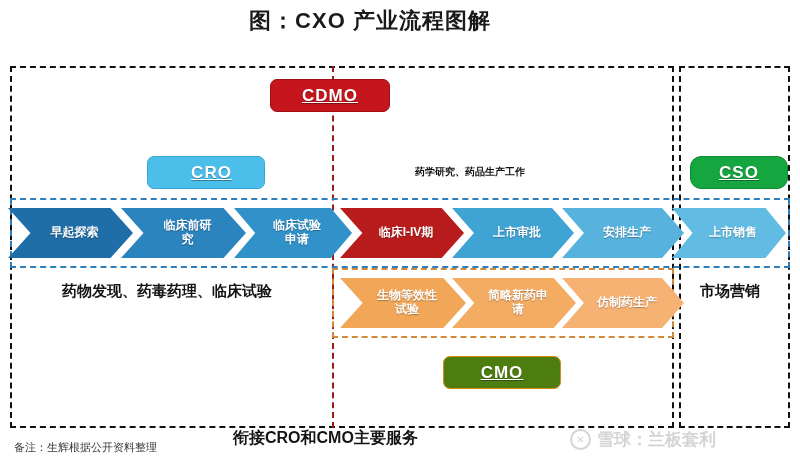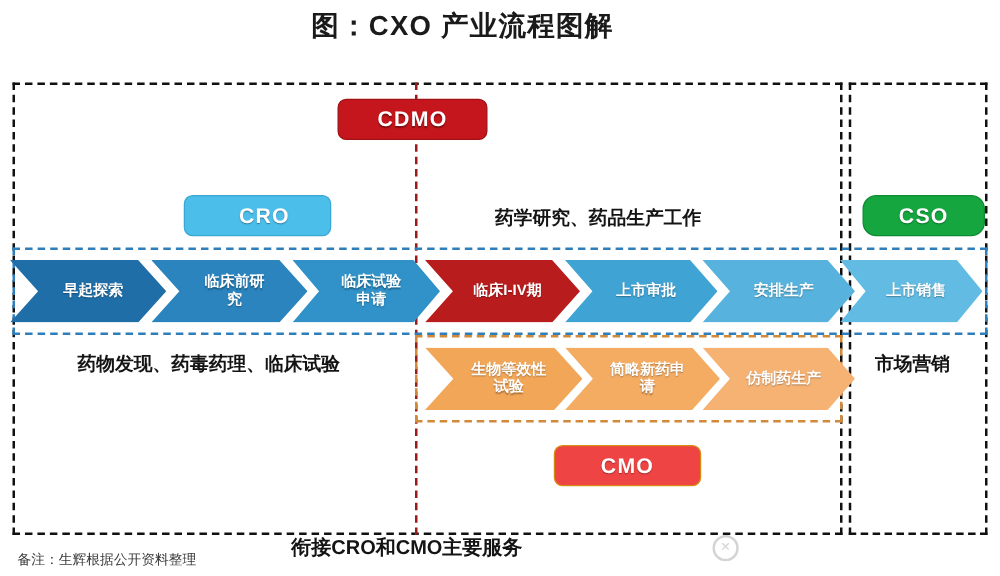--- a/index.html
+++ b/index.html
@@ -45,20 +45,21 @@
   }
 
   
   .pill{
     position:absolute;box-sizing:border-box;
     border-radius:7px;
     color:#ffffff;font-weight:bold;
     display:flex;align-items:center;justify-content:center;
     letter-spacing:1px;
     text-shadow:0 1px 1px rgba(0,0,0,.35);
+    text-decoration:underline;
   }
   .pill-cdmo{
     left:270px;top:79px;width:120px;height:33px;
     background:#c4161c;border:1px solid #a01015;
     font-size:17px;
   }
   .pill-cro{
     left:147px;top:156px;width:118px;height:33px;
     background:#4cbeea;border:1px solid #39a7d2;
     font-size:17px;
@@ -74,21 +75,21 @@
     background:#efa022;border:1px solid #d98c14;
     font-size:17px;
   }
 
   
   .lbl{
     position:absolute;
     font-weight:bold;color:#141414;
     white-space:nowrap;
   }
-  .lbl-pharm{left:396px;top:165px;font-size:15px;font-family:Liberation Mono, monospace;}
+  .lbl-pharm{left:415px;top:165px;font-size:10px;font-family:Liberation Mono, monospace;}
   .lbl-discovery{left:62px;top:282px;font-size:15px;}
   .lbl-marketing{left:700px;top:282px;font-size:15px;}
   .lbl-bridge{left:233px;top:428px;font-size:16px;}
 
   .note{
     position:absolute;left:14px;top:440px;
     font-size:11px;color:#3a3a3a;white-space:nowrap;
   }
 
   
@@ -134,21 +135,21 @@
 
   <div class="pill pill-cdmo" style="background: rgb(196, 22, 28);">
     <span>CDMO</span>
   </div>
   <div class="pill pill-cro" style="background: rgb(76, 190, 234);">
     <span>CRO</span>
   </div>
   <div class="pill pill-cso" style="background: rgb(21, 166, 63); border-radius: 11px;">
     <span>CSO</span>
   </div>
-  <div class="pill pill-cmo" style="background: #ef4444;">
+  <div class="pill pill-cmo" style="background: #4d7c0f;">
     <span>CMO</span>
   </div>
 
   <div class="lbl lbl-pharm">药学研究、药品生产工作</div>
   <div class="lbl lbl-discovery">药物发现、药毒药理、临床试验</div>
   <div class="lbl lbl-marketing">市场营销</div>
   <div class="lbl lbl-bridge">衔接CRO和CMO主要服务</div>
 
   <div id="flows">
       <div class="chev chev-row-blue" style="left: 8px; width: 125px; background: rgb(31, 110, 168);">
@@ -204,15 +205,16 @@
         <div>
           <span>仿制药生产</span>
         </div>
       </div>
     </div>
 
   <div class="note">备注：生辉根据公开资料整理</div>
 
   <div class="watermark">
     <span class="wm-logo">✕</span>
+    <span>雪球：兰板套利</span>
   </div>
 
 </div>
 
 </body></html>

